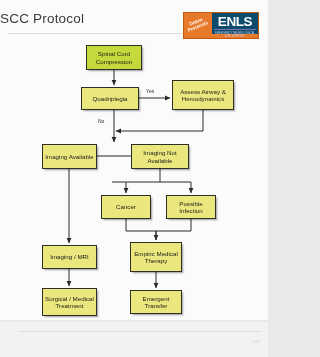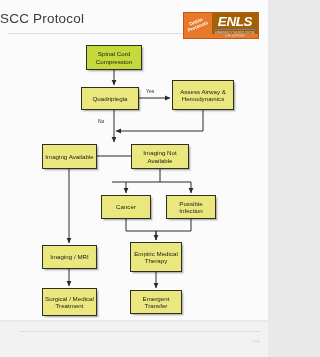--- a/index.html
+++ b/index.html
@@ -109,23 +109,22 @@
     transform: rotate(-22deg);
     text-align: center;
     font-weight: bold;
     padding-top: 4px;
     box-sizing: border-box;
   }
   .logo-right {
     position: absolute;
     left: 28px; top: 0;
     width: 46px; height: 21px;
-    background: #a16207;
+    background: #0c4a6e;
     color: #ffffff;
-    font-style: italic;
   }
   .logo-enls {
     position: absolute;
     left: 0; top: 1px;
     width: 46px;
     text-align: center;
     font-size: 13.5px;
     font-weight: bold;
     letter-spacing: -0.4px;
     color: #ffffff;

